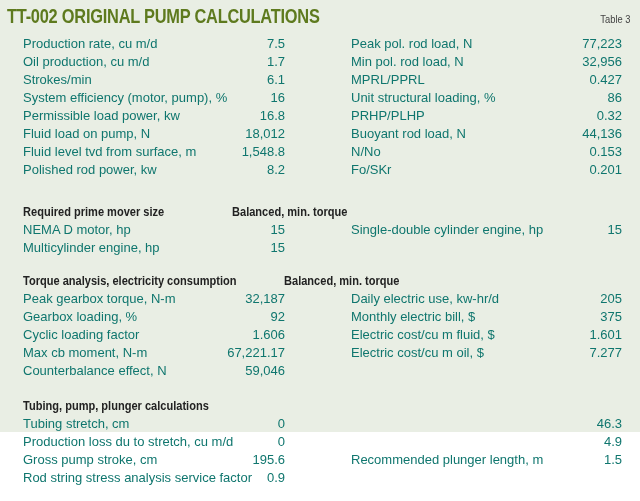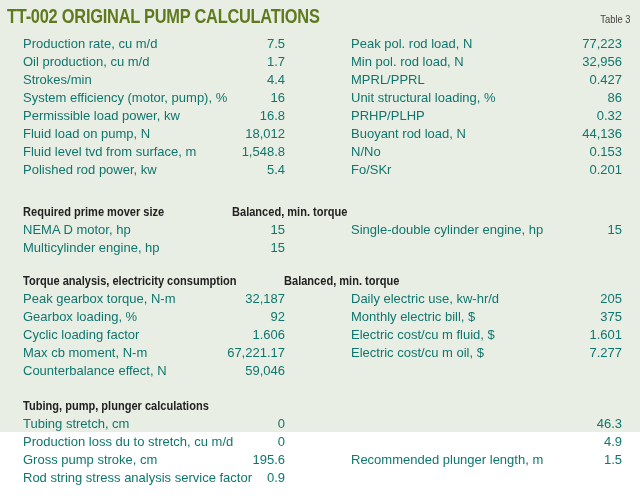--- a/index.html
+++ b/index.html
@@ -49,21 +49,21 @@
       <span class="val2">77,223</span>
     </div>
     <div class="row" style="top:54px">
       <span class="lbl1">Oil production, cu m/d</span>
       <span class="val1">1.7</span>
       <span class="lbl2">Min pol. rod load, N</span>
       <span class="val2">32,956</span>
     </div>
     <div class="row" style="top:72px">
       <span class="lbl1">Strokes/min</span>
-      <span class="val1">4.4</span>
+      <span class="val1">6.1</span>
       <span class="lbl2">MPRL/PPRL</span>
       <span class="val2">0.427</span>
     </div>
     <div class="row" style="top:90px">
       <span class="lbl1">System efficiency (motor, pump), %</span>
       <span class="val1">16</span>
       <span class="lbl2">Unit structural loading, %</span>
       <span class="val2">86</span>
     </div>
     <div class="row" style="top:108px">
@@ -79,21 +79,21 @@
       <span class="val2">44,136</span>
     </div>
     <div class="row" style="top:144px">
       <span class="lbl1">Fluid level tvd from surface, m</span>
       <span class="val1">1,548.8</span>
       <span class="lbl2">N/No</span>
       <span class="val2">0.153</span>
     </div>
     <div class="row" style="top:162px">
       <span class="lbl1">Polished rod power, kw</span>
-      <span class="val1">5.4</span>
+      <span class="val1">8.2</span>
       <span class="lbl2">Fo/SKr</span>
       <span class="val2">0.201</span>
     </div>
   </div>
 
   <div>
     <div class="hdr" style="left:23px; top:204px">Required prime mover size</div>
     <div class="hdr" style="left:232px; top:204px">Balanced, min. torque</div>
     <div class="row" style="top:222px">
       <span class="lbl1">NEMA D motor, hp</span>

